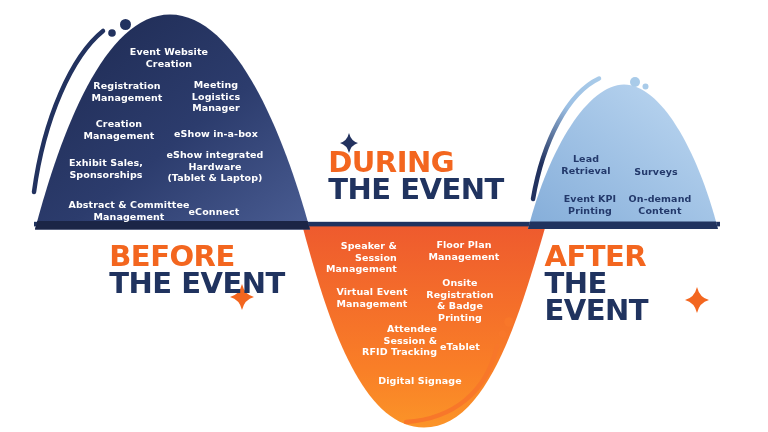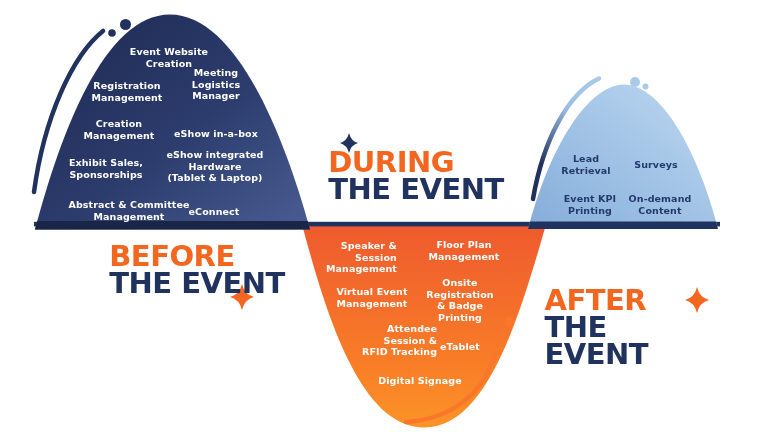--- a/index.html
+++ b/index.html
@@ -95,21 +95,21 @@
 
     <path fill="#22325f" d="M349 133 Q351 141 358 143 Q351 145 349 153 Q347 145 340 143 Q347 141 349 133 Z"></path>
     <path fill="#f3661f" d="M242 284 Q244.5 294.5 254 297 Q244.5 299.5 242 310 Q239.5 299.5 230 297 Q239.5 294.5 242 284 Z"></path>
     <path fill="#f3661f" d="M697 287 Q699.5 297.5 709 300 Q699.5 302.5 697 313 Q694.5 302.5 685 300 Q694.5 297.5 697 287 Z"></path>
   </svg>
 
   <div class="lbl" style="left:169px; top:58px;">Event Website
 Creation</div>
   <div class="lbl" style="left:127px; top:92px;">Registration
 Management</div>
-  <div class="lbl" style="left:216px; top:84px;">Meeting
+  <div class="lbl" style="left:216px; top:96px;">Meeting
 Logistics
 Manager</div>
   <div class="lbl" style="left:119px; top:130px;">Creation
 Management</div>
   <div class="lbl" style="left:216px; top:134px;">eShow in-a-box</div>
   <div class="lbl" style="left:106px; top:169px;">Exhibit Sales,
 Sponsorships</div>
   <div class="lbl" style="left:215px; top:158px;margin-top:8px;">eShow integrated
 Hardware
 (Tablet &amp; Laptop)</div>
@@ -129,32 +129,32 @@
 &amp; Badge
 Printing</div>
   <div class="lbl lbl-left" style="left:362px; top:323px;">Attendee
 Session &amp;
 RFID Tracking</div>
   <div class="lbl" style="left:460px; top:347px;">eTablet</div>
   <div class="lbl" style="left:420px; top:381px;">Digital Signage</div>
 
   <div class="lbl lbl-navy" style="left:586px; top:165px;">Lead
 Retrieval</div>
-  <div class="lbl lbl-navy" style="left:656px; top:165px;">Surveys</div>
+  <div class="lbl lbl-navy" style="left:656px; top:172px;">Surveys</div>
   <div class="lbl lbl-navy" style="left:590px; top:205px;">Event KPI
 Printing</div>
   <div class="lbl lbl-navy" style="left:660px; top:205px;">On-demand
 Content</div>
 
   <div class="heading" style="left:159px; top:243px;margin-left:38px;">
     <span class="h-top">BEFORE</span>
     <span class="h-bottom">THE EVENT</span>
   </div>
   <div class="heading" style="left:416px; top:149px;">
     <span class="h-top">DURING</span>
     <span class="h-bottom">THE EVENT</span>
   </div>
-  <div class="heading" style="left:619px; top:243px;margin-top:44px;">
+  <div class="heading" style="left:619px; top:243px;">
     <span class="h-top">AFTER</span>
     <span class="h-bottom">THE EVENT</span>
   </div>
 
 </div>
 
 </body></html>

